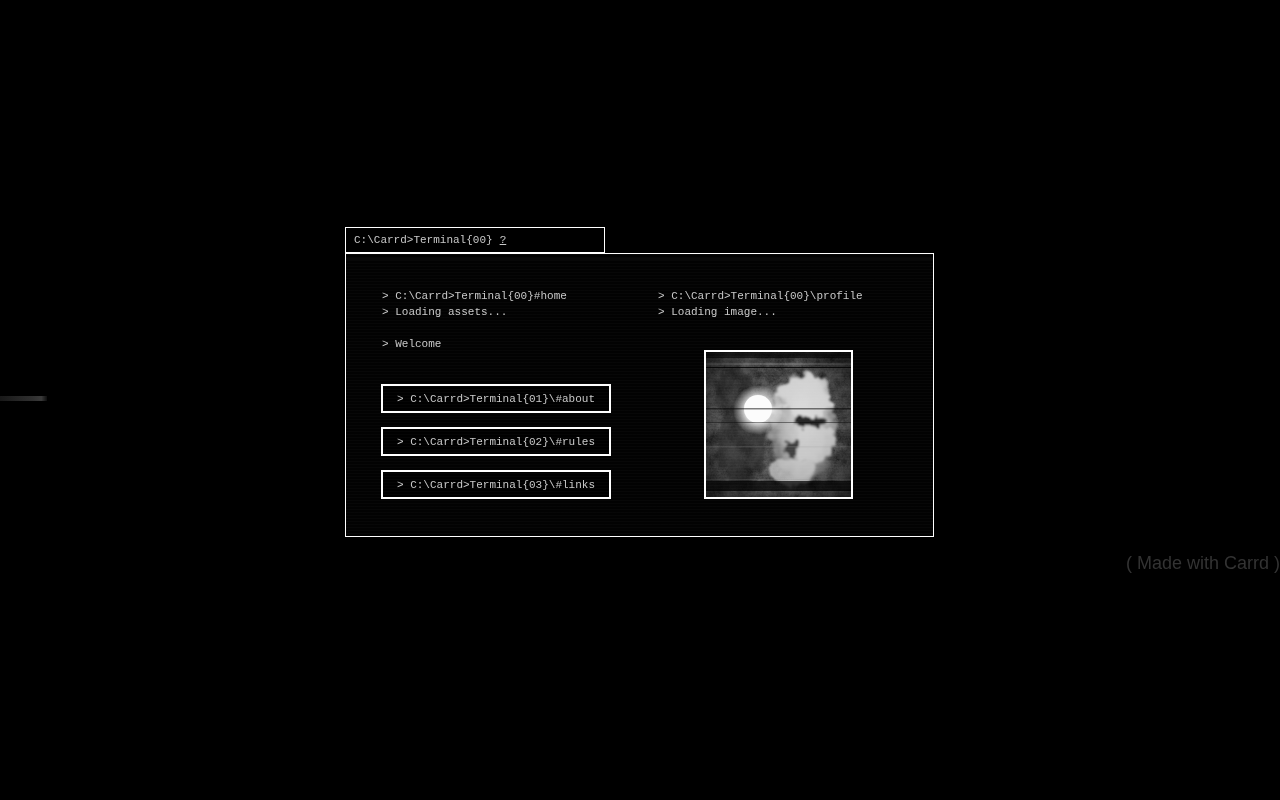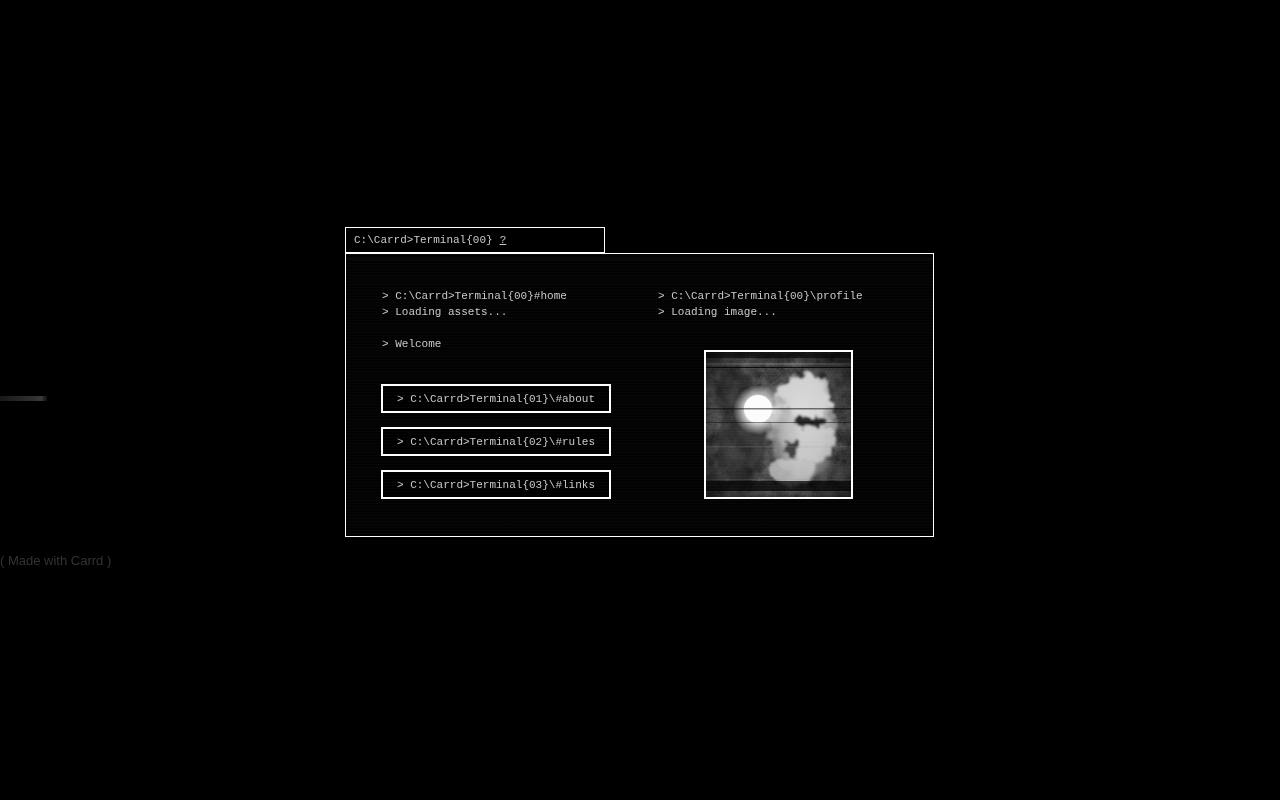--- a/index.html
+++ b/index.html
@@ -124,23 +124,23 @@
     background: #050505;
     overflow: hidden;
   }
   .portrait svg { display: block; }
   
   .footer {
     position: absolute;
     left: 0;
     top: 553px;
     width: 1280px;
-    text-align: left;
+    text-align: right;
     font-family: "Liberation Sans", sans-serif;
-    font-size: 13px;
+    font-size: 18px;
     color: #333333;
     cursor: pointer;
   }
 </style>
 </head>
 <body>
 
 <div class="screen">
 
   <div class="glitch-streak"></div>

